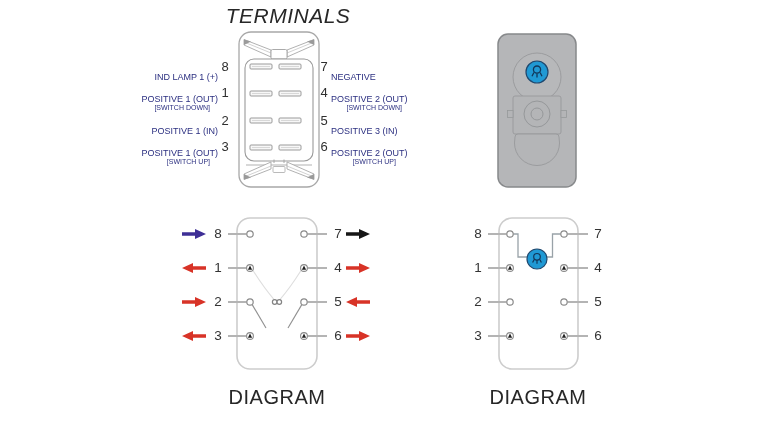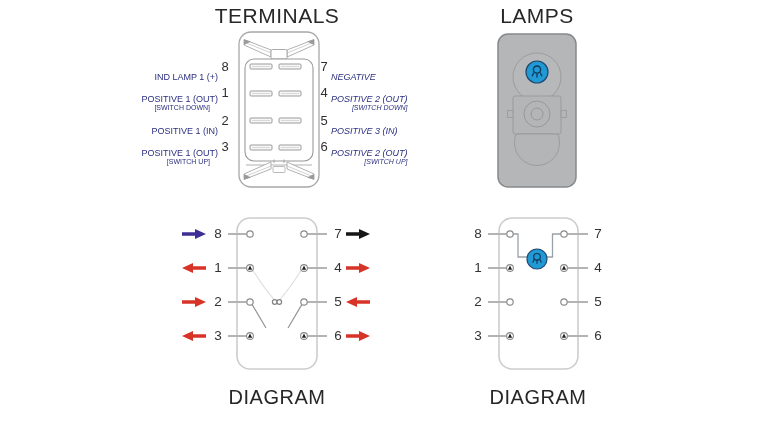--- a/index.html
+++ b/index.html
@@ -16,38 +16,37 @@
     color:var(--title_black,#272727);
   }
   svg{position:absolute;display:block;}
   
   .trow{position:absolute;display:flex;align-items:center;height:20px;}
   .trow .tnum{font-size:13px;color:#2f2f2f;width:14px;text-align:center;flex:0 0 auto;}
   .trow .tlabels{display:flex;flex-direction:column;margin-top:21px;}
   .trow.left{left:126px;width:106px;justify-content:flex-end;}
   .trow.left .tlabels{align-items:flex-end;width:88px;}
   .trow.right{left:317px;width:130px;justify-content:flex-start;}
-  .trow.right .tlabels{align-items:flex-end;font-style:italic;}
+  .trow.right .tlabels{align-items:center;}
   .tlabel{font-size:9px;line-height:10px;color:var(--label_navy,#2b2f80);white-space:nowrap;}
   .tsub{font-size:7px;line-height:8px;color:var(--label_navy,#2b2f80);white-space:nowrap;}
   .trow.left .tsub{padding-right:8px;}
   .trow.right .tsub{padding-left:10px;}
   
   .dnum{position:absolute;width:14px;text-align:center;font-size:13.5px;color:#333;}
   
   .arrow{width:26px;height:12px;}
   .arrow.flip{transform:scaleX(-1);}
 </style>
 </head>
 <body>
 
 <div class="canvas">
 
-  <div class="title" style="left:177px;top:4px;width:200px;">TERMINALS</div>
-  <div class="title" style="left:437px;top:4px;width:200px;">LAMPS</div>
+  <div class="title" style="left:188px;top:4px;width:200px;font-style:italic;">TERMINALS</div>
 
   <svg style="left:238px;top:31px;" width="82" height="157" viewBox="0 0 82 157">
     <rect x="1" y="1" width="80" height="155" rx="12" fill="#ffffff" stroke="#a8a8a8" stroke-width="1.3"></rect>
 
     <g>
       <path d="M33,26 L6,14 L6,8.5 L33,19 Z" fill="#ffffff" stroke="#a8a8a8" stroke-width="0.9"></path>
       <path d="M33,22 L6,11" fill="none" stroke="#bdbdbd" stroke-width="0.7"></path>
       <path d="M6,8.5 L13,10.5 L6,14 Z" fill="#9a9a9a"></path>
       <path d="M49,26 L76,14 L76,8.5 L49,19 Z" fill="#ffffff" stroke="#a8a8a8" stroke-width="0.9"></path>
       <path d="M49,22 L76,11" fill="none" stroke="#bdbdbd" stroke-width="0.7"></path>

